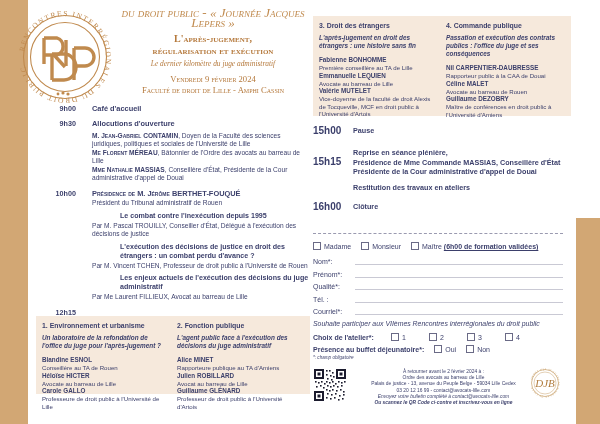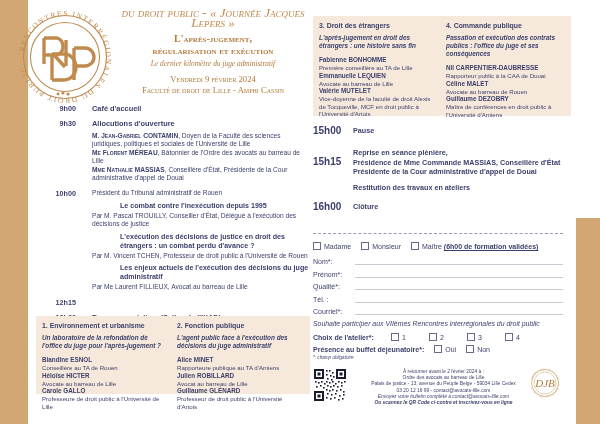--- a/index.html
+++ b/index.html
@@ -157,20 +157,21 @@
         <div class="nm"><b class="sc">M. Jean-Gabriel CONTAMIN</b><span>, Doyen de la Faculté des sciences juridiques, politiques et sociales de l'Université de Lille</span></div>
         <div class="nm"><b class="sc">Me Florent MÉREAU</b><span>, Bâtonnier de l'Ordre des avocats au barreau de Lille</span></div>
         <div class="nm"><b class="sc">Mme Nathalie MASSIAS</b><span>, Conseillère d'État, Présidente de la Cour administrative d'appel de Douai</span></div>
       </div>
     </div>
     <div class="gap-m"></div>
 
     <div class="row">
       <div class="time">10h00</div>
       <div class="body">
+        <div class="evt sc">Présidence de M. Jérôme BERTHET-FOUQUÉ</div>
         <div class="pres-sub">Président du Tribunal administratif de Rouen</div>
 
         <div class="talk">Le combat contre l'inexécution depuis 1995</div>
         <div class="by">Par M. Pascal TROUILLY, Conseiller d'État, Délégué à l'exécution des décisions de justice</div>
 
         <div class="talk">L'exécution des décisions de justice en droit des étrangers : un combat perdu d'avance ?</div>
         <div class="by">Par M. Vincent TCHEN, Professeur de droit public à l'Université de Rouen</div>
 
         <div class="talk">Les enjeux actuels de l'exécution des décisions du juge administratif</div>
         <div class="by">Par Me Laurent FILLIEUX, Avocat au barreau de Lille</div>

